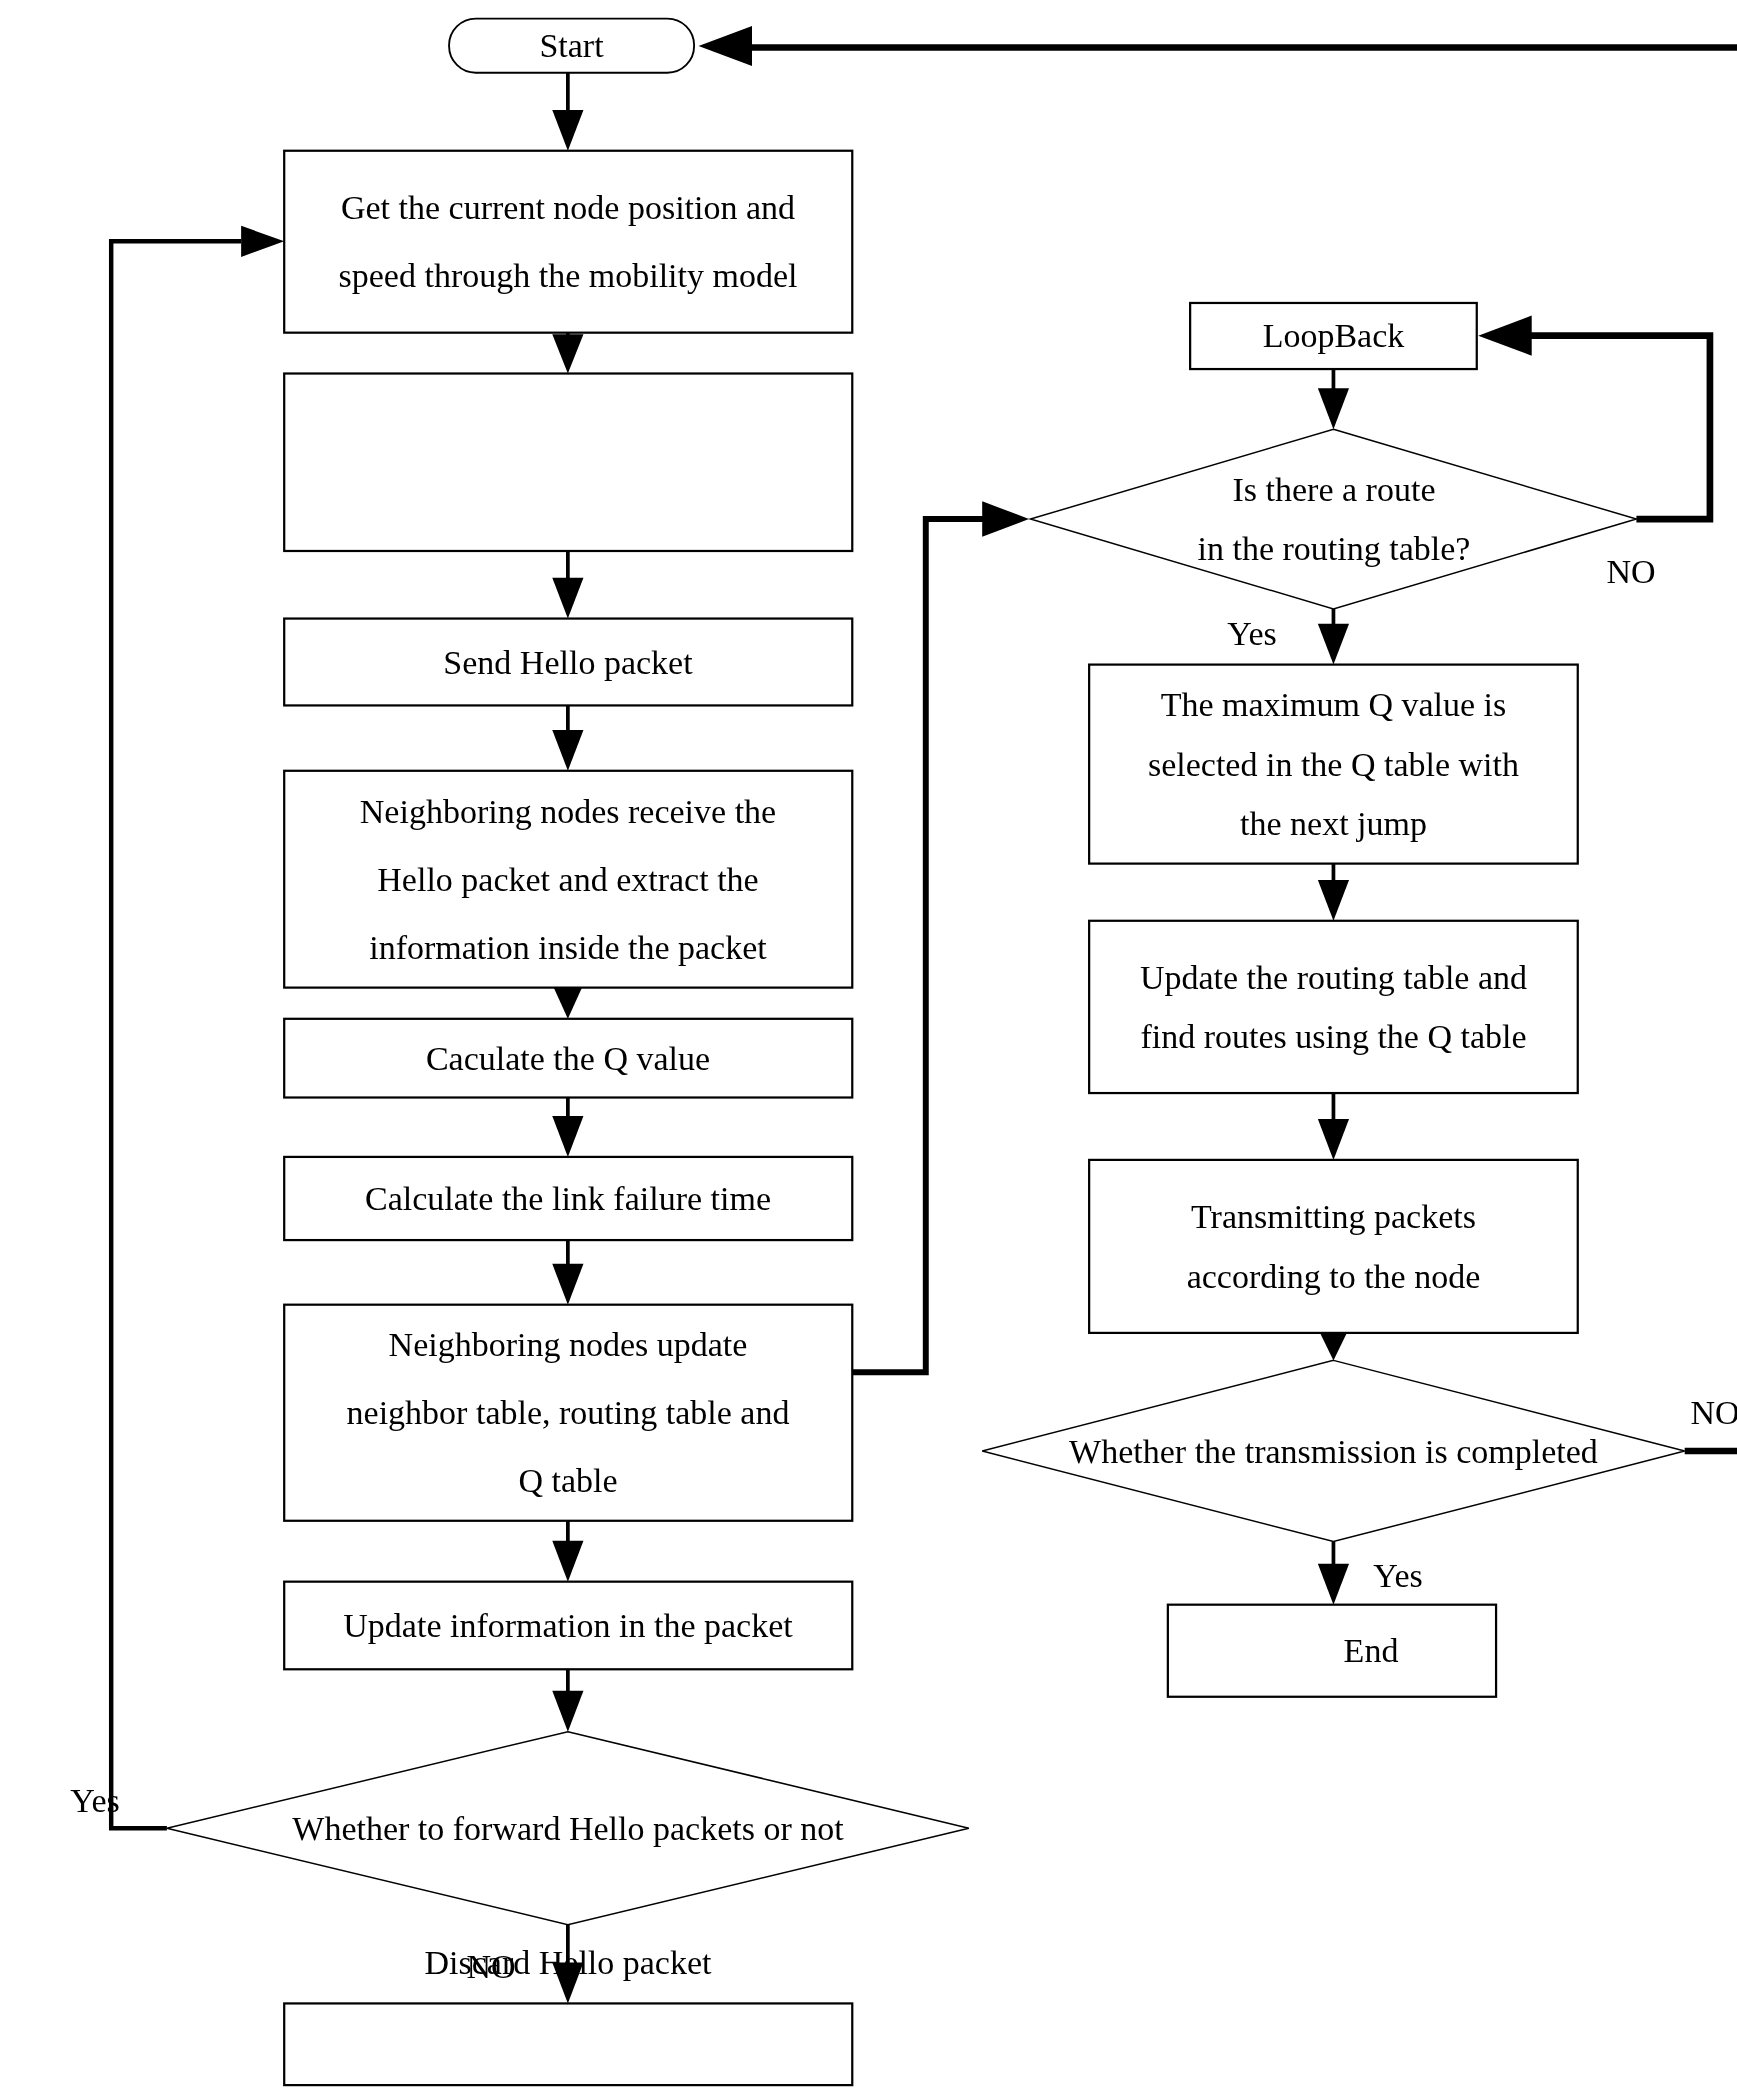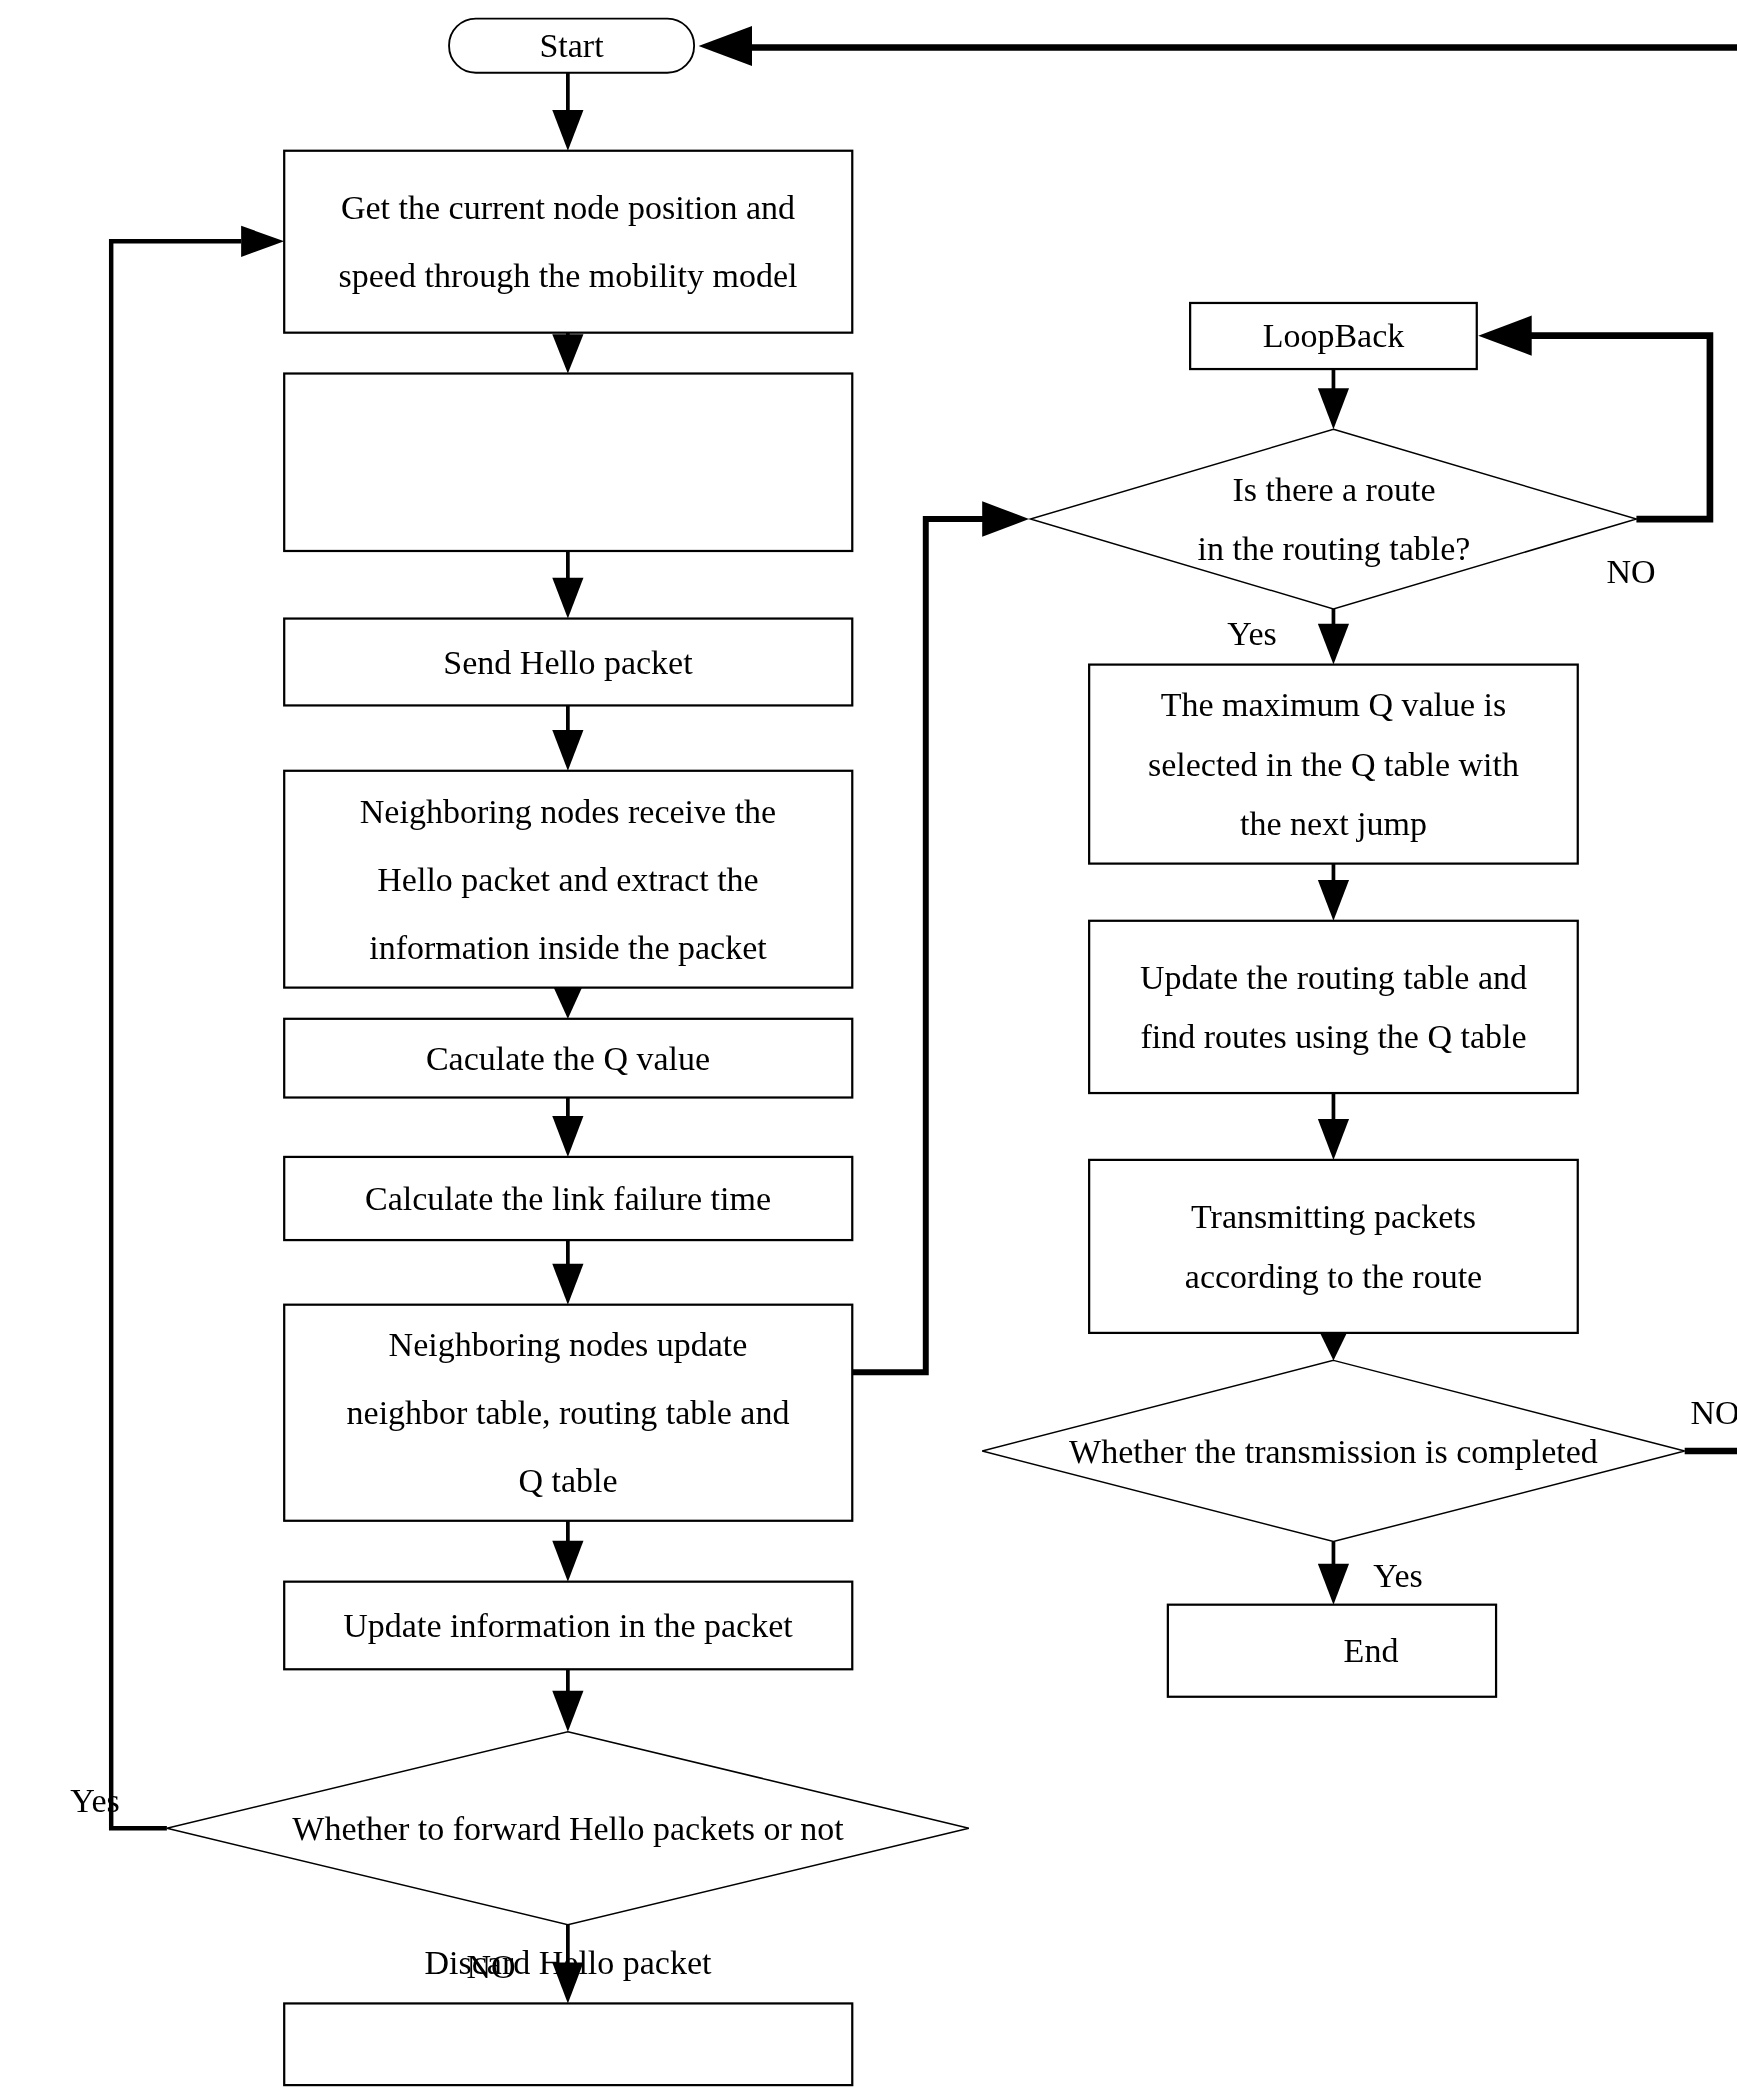--- a/index.html
+++ b/index.html
@@ -156,21 +156,21 @@
 in the routing table?</div>
 
   <div class="node-label tight" style="left:1041px;top:665px;width:489px;height:199px;">The maximum Q value is
 selected in the Q table with
 the next jump</div>
 
   <div class="node-label tight" style="left:1041px;top:921px;width:489px;height:172px;">Update the routing table and
 find routes using the Q table</div>
 
   <div class="node-label tight" style="left:1041px;top:1160px;width:489px;height:173px;">Transmitting packets
-according to the route</div>
+according to the node</div>
 
   <div class="node-label tight" style="left:934px;top:1361px;width:703px;height:181px;">Whether the transmission is completed</div>
 
   <div class="node-label" style="left:1120px;top:1605px;width:328px;height:92px;padding-left:39px;">End</div>
 
   <div class="edge-label" style="left:47px;top:1801px;">Yes</div>
 
   <div class="edge-label" style="left:443px;top:1967px;">NO</div>
 
   <div class="edge-label" style="left:1583px;top:572px;">NO</div>

